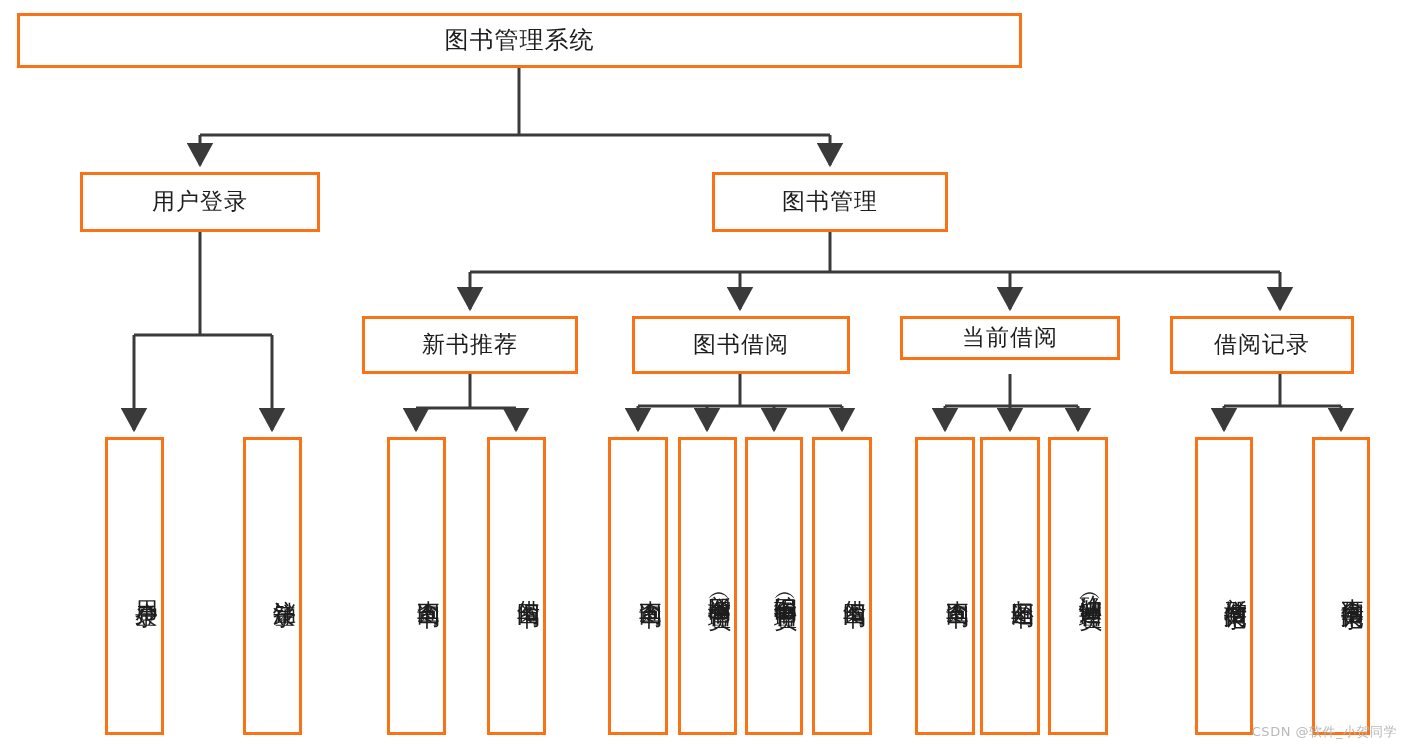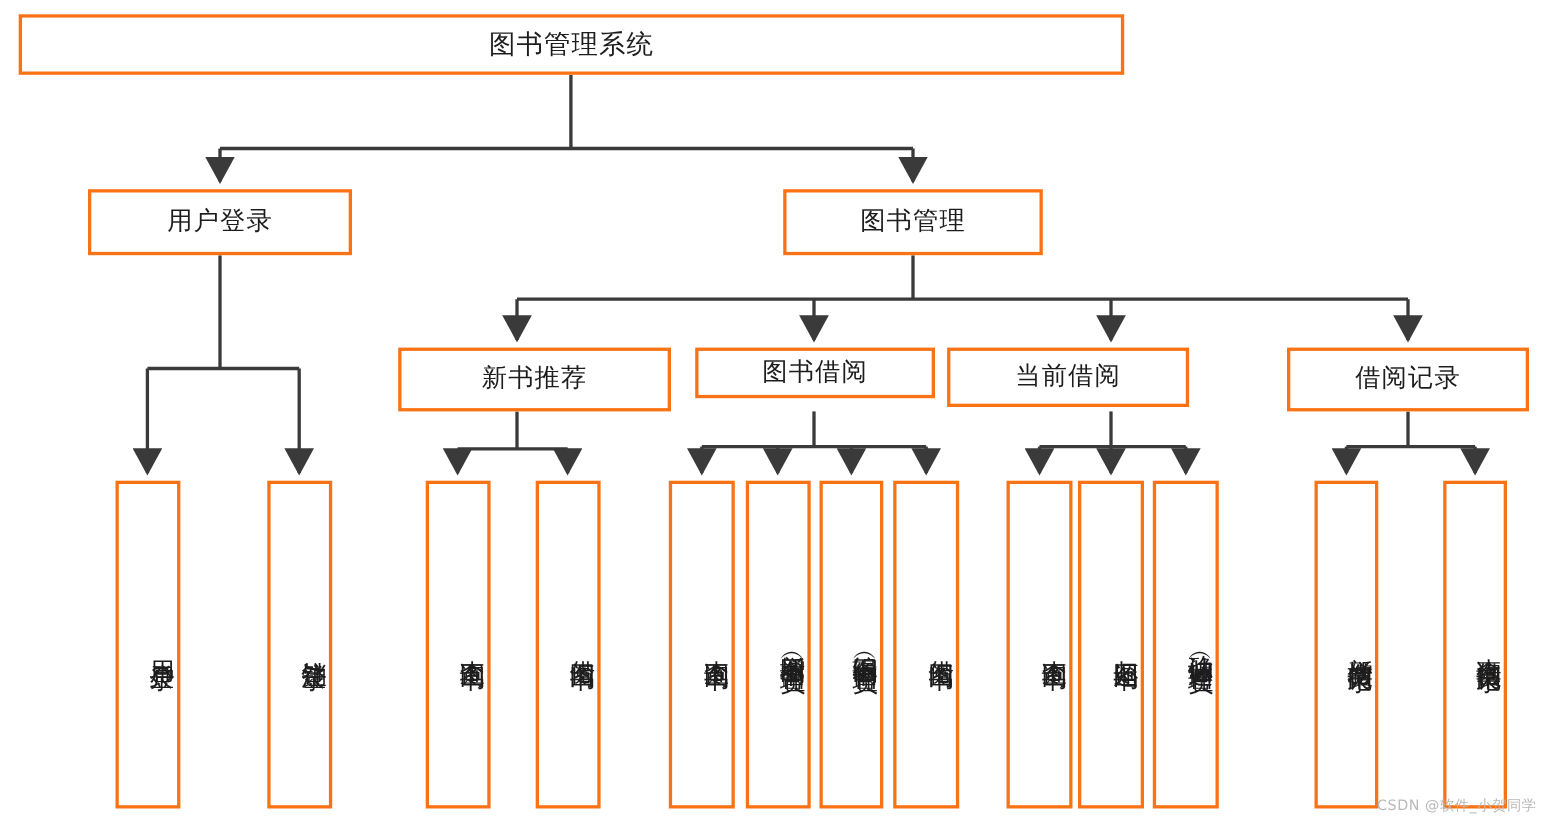--- a/index.html
+++ b/index.html
@@ -113,24 +113,24 @@
       <path d="M 1224 406 L 1224 430" marker-end="url(#arrow)"></path>
       <path d="M 1341 406 L 1341 430" marker-end="url(#arrow)"></path>
     </g>
   </svg>
 
   <div class="node horiz root" style="left:17px;top:13px;width:1005px;height:55px;">图书管理系统</div>
 
   <div class="node horiz" style="left:80px;top:172px;width:240px;height:60px;">用户登录</div>
   <div class="node horiz" style="left:712px;top:172px;width:236px;height:60px;text-align:center;">图书管理</div>
 
-  <div class="node horiz" style="left:362px;top:316px;width:248px;height:58px;">新书推荐</div>
-  <div class="node horiz" style="left:632px;top:316px;width:218px;height:46px;">图书借阅</div>
-  <div class="node horiz" style="left:861px;top:316px;width:220px;height:54px;">当前借阅</div>
-  <div class="node horiz" style="left:1170px;top:316px;width:220px;height:58px;">借阅记录</div>
+  <div class="node horiz" style="left:362px;top:316px;width:216px;height:58px;">新书推荐</div>
+  <div class="node horiz" style="left:632px;top:316px;width:218px;height:58px;">图书借阅</div>
+  <div class="node horiz" style="left:900px;top:316px;width:220px;height:44px;">当前借阅</div>
+  <div class="node horiz" style="left:1170px;top:316px;width:184px;height:58px;">借阅记录</div>
 
   <div class="node leaf" style="left:105px;top:437px;width:59px;height:298px;">用户登录</div>
   <div class="node leaf" style="left:243px;top:437px;width:59px;height:298px;">注销登录</div>
 
   <div class="node leaf" style="left:387px;top:437px;width:59px;height:298px;">查询图书</div>
   <div class="node leaf" style="left:487px;top:437px;width:59px;height:298px;">借阅图书</div>
 
   <div class="node leaf" style="left:608px;top:437px;width:60px;height:298px;">查询图书</div>
   <div class="node leaf top-align" style="left:678px;top:437px;width:59px;height:298px;">新增图书（管理员）</div>
   <div class="node leaf top-align" style="left:745px;top:437px;width:58px;height:298px;">编辑图书（管理员）</div>

